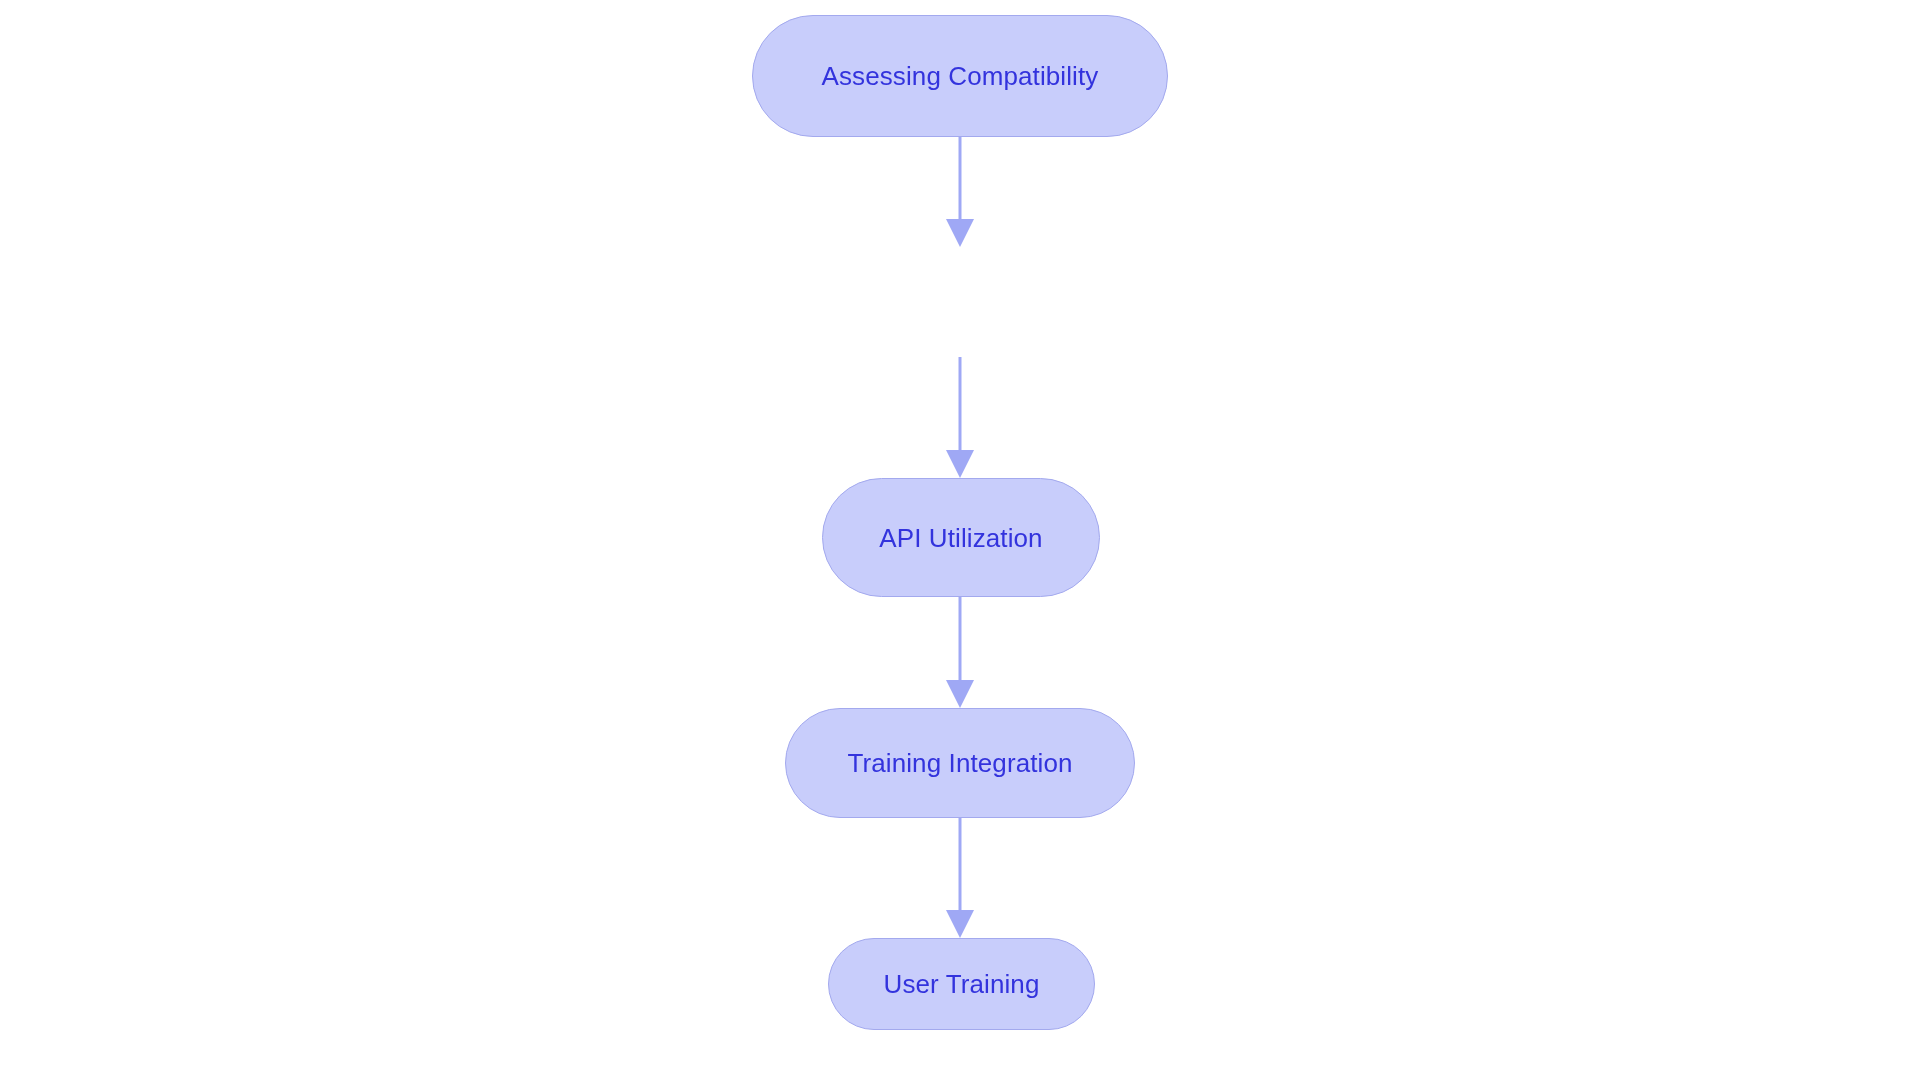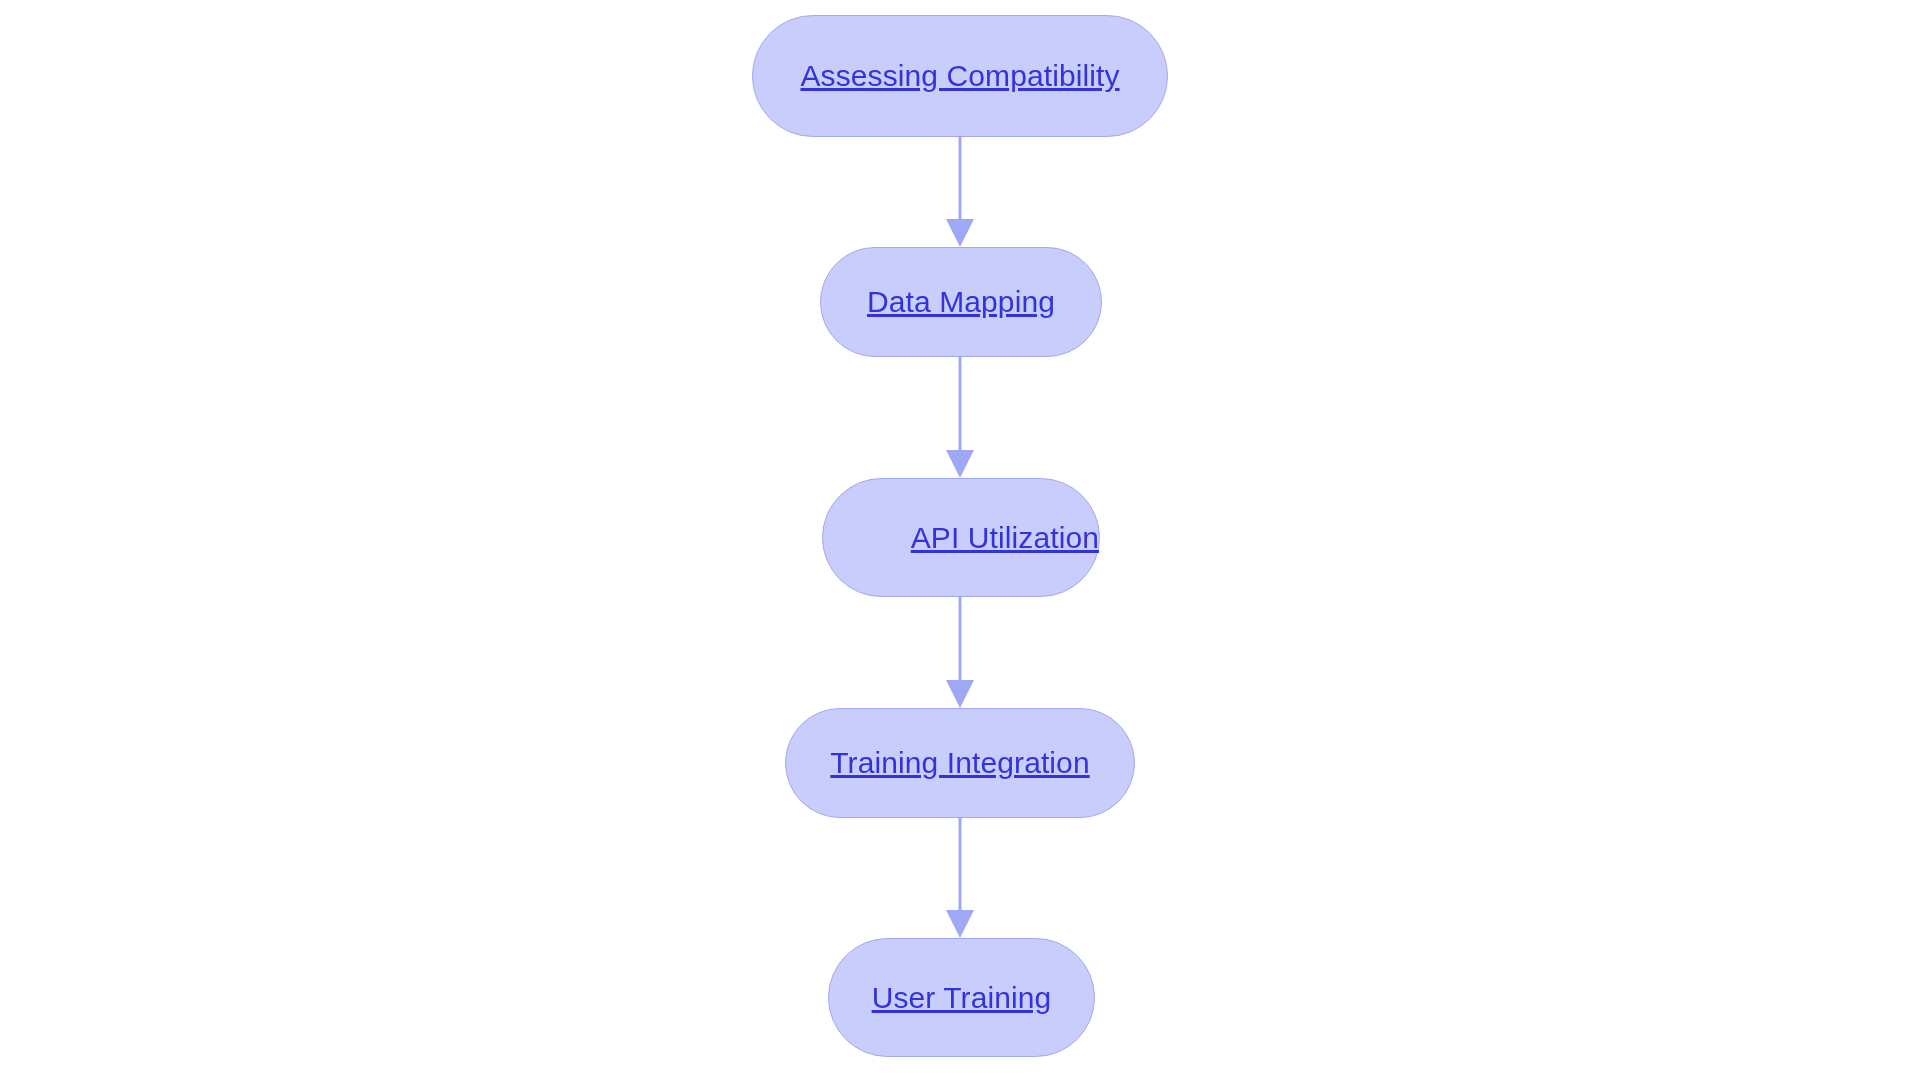--- a/index.html
+++ b/index.html
@@ -37,28 +37,27 @@
     align-items: center;
     justify-content: center;
     background: #c8cdfb;
     border: 1.6px solid #a3a9ee;
     border-radius: 999px;
     z-index: 2;
   }
 
   .node-label {
     font-family: "Liberation Sans", "DejaVu Sans", sans-serif;
-    font-size: 30px;
+    font-size: 26px;
     font-weight: 400;
     color: #3333dd;
     letter-spacing: 0.1px;
     white-space: nowrap;
     line-height: 1;
     user-select: none;
-    text-decoration: underline;
   }
 
   .connector-line {
     stroke: #9fa8f5;
     stroke-width: 3;
     fill: none;
   }
   .connector-head {
     fill: #9fa8f5;
     stroke: none;
@@ -85,29 +84,26 @@
     <g>
       <line class="connector-line" x1="960" y1="818" x2="960" y2="923"></line>
       <polygon class="connector-head" points="960,938 946,910 974,910"></polygon>
     </g>
   </svg>
 
   <div class="node" style="left: 752px; top: 15px; width: 416px; height: 122px;">
     <span class="node-label">Assessing Compatibility</span>
   </div>
 
-  <div class="node" style="left: 820px; top: 247px; width: 282px; height: 110px;">
-    <span class="node-label">Data Mapping</span>
-  </div>
 
-  <div class="node" style="left: 822px; top: 478px; width: 278px; height: 119px; justify-content: flex-end;">
+  <div class="node" style="left: 822px; top: 478px; width: 278px; height: 119px;">
     <span class="node-label">API Utilization</span>
   </div>
 
   <div class="node" style="left: 785px; top: 708px; width: 350px; height: 110px;">
     <span class="node-label">Training Integration</span>
   </div>
 
-  <div class="node" style="left: 828px; top: 938px; width: 267px; height: 119px; justify-content: center;">
+  <div class="node" style="left: 828px; top: 938px; width: 267px; height: 92px; justify-content: center;">
     <span class="node-label">User Training</span>
   </div>
 
 </div>
 
 </body></html>

